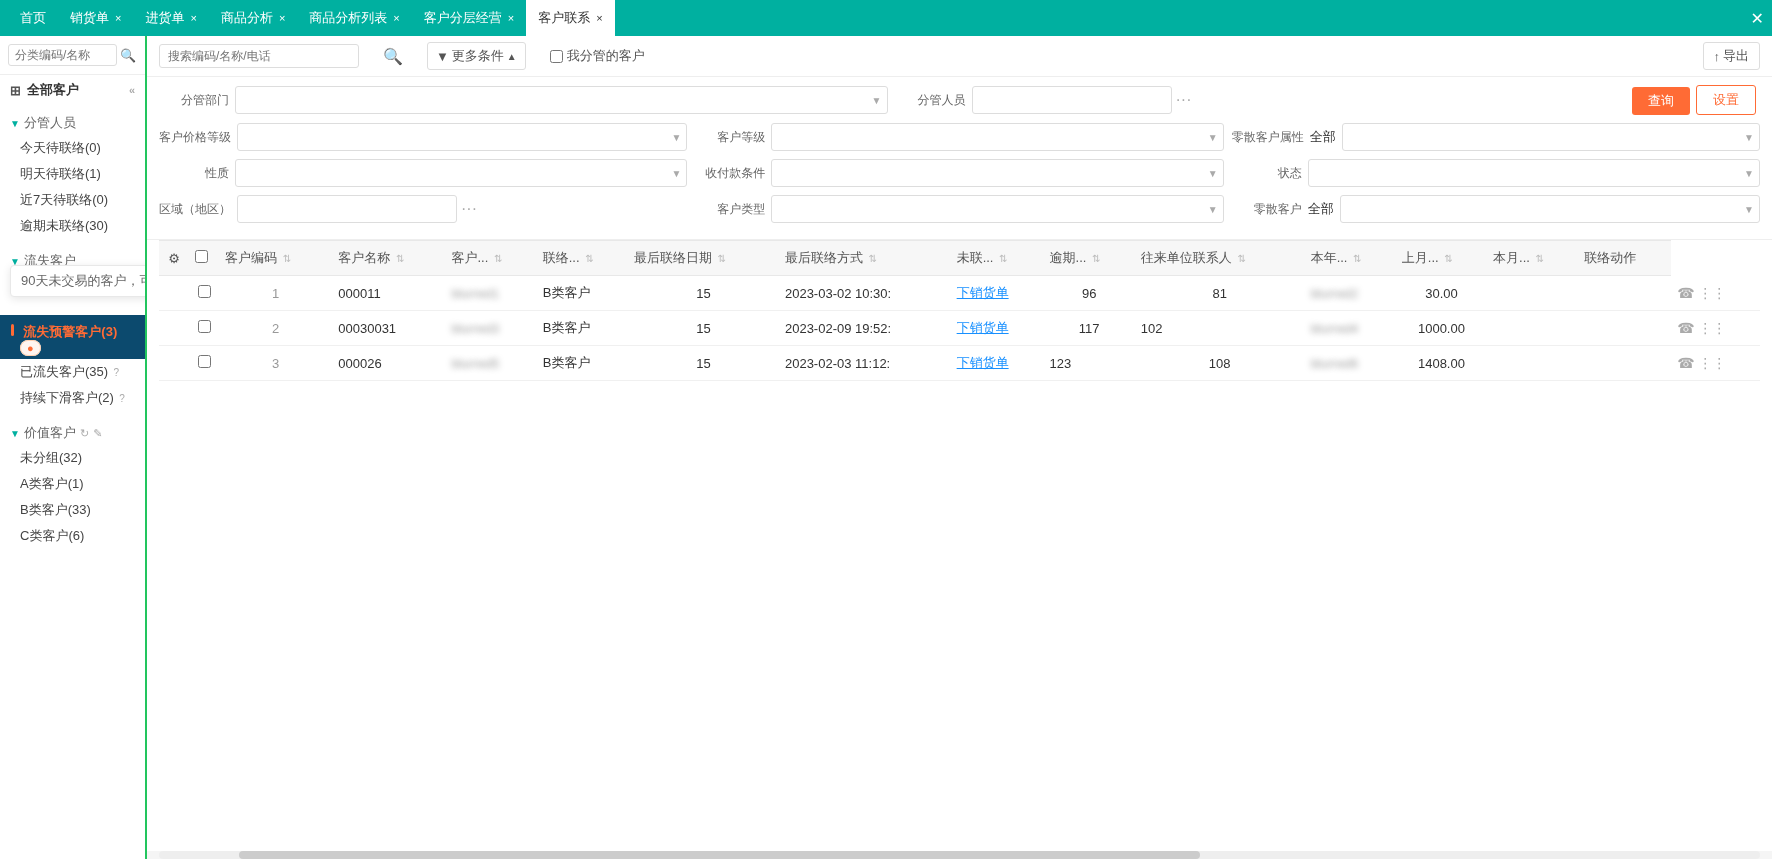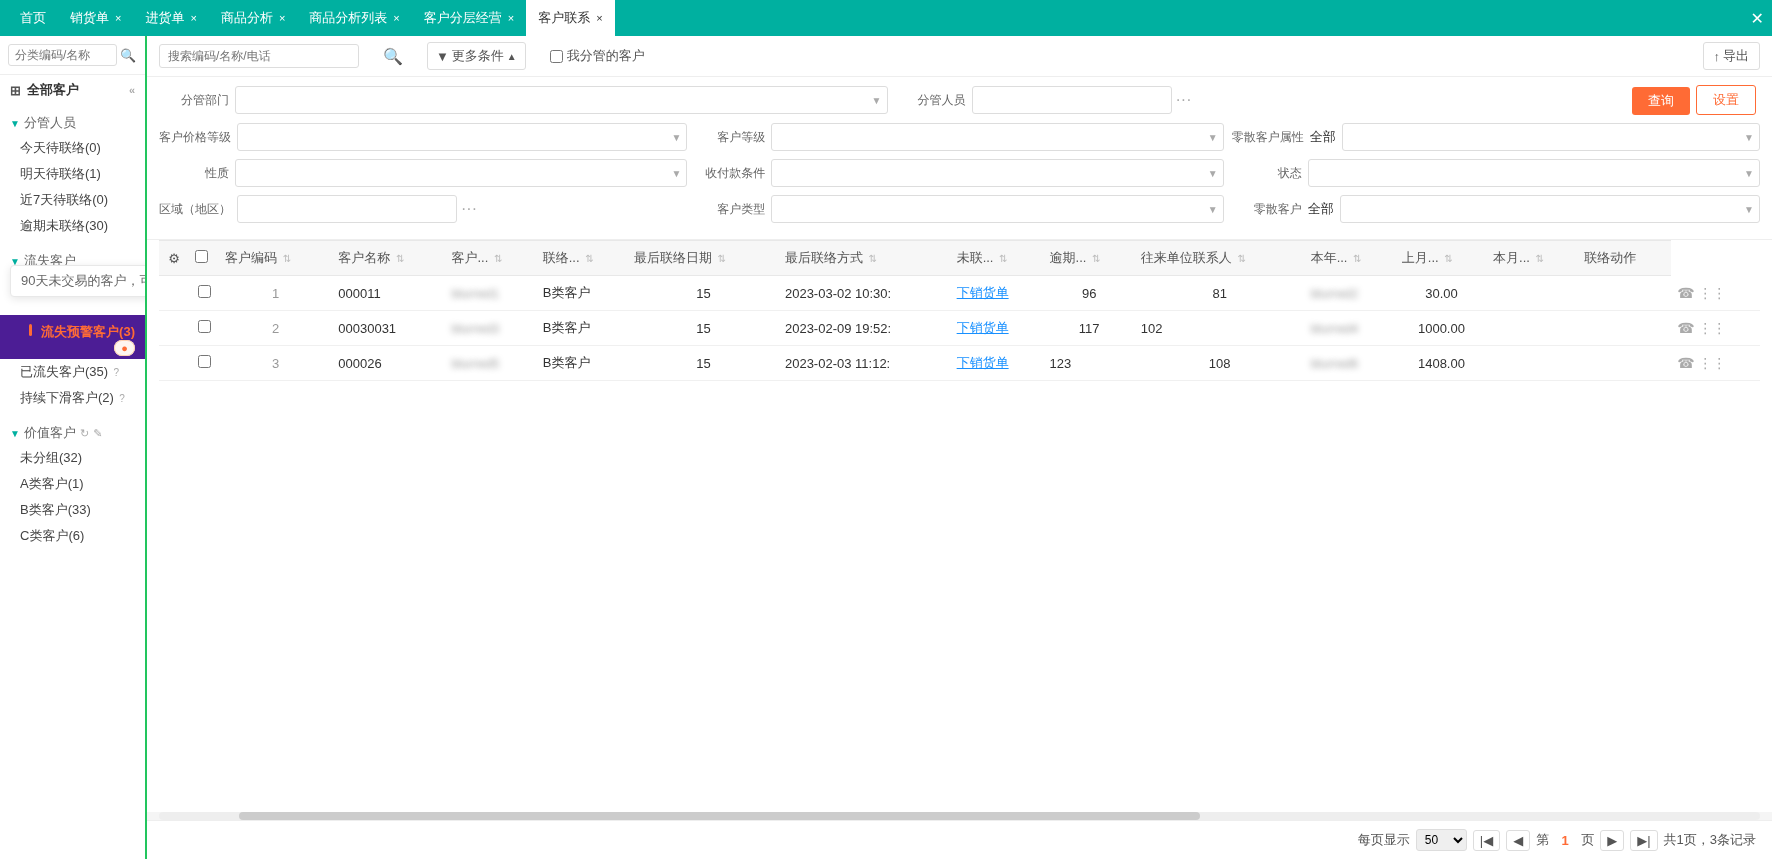--- a/index.html
+++ b/index.html
@@ -23,21 +23,21 @@
     .sidebar-search .search-icon { margin-left: 4px; color: #aaa; cursor: pointer; }
 
     .sidebar-section { padding: 4px 0; }
     .sidebar-all { display: flex; align-items: center; padding: 6px 10px; font-weight: bold; font-size: 13px; cursor: pointer; color: #333; }
     .sidebar-all .grid-icon { margin-right: 6px; color: #555; }
     .sidebar-all .collapse-btn { margin-left: auto; color: #aaa; font-size: 11px; }
 
     .sidebar-group-title { padding: 5px 10px 3px; color: #666; font-size: 12px; display: flex; align-items: center; cursor: pointer; }
     .sidebar-group-title .arrow { margin-right: 4px; font-size: 10px; color: #00b0a0; }
     .sidebar-item { padding: 4px 10px 4px 20px; cursor: pointer; color: #444; font-size: 12px; }
-    .sidebar-item.active { color: #ff6b35; font-weight: bold; background: #4c1d95; text-align: right; }
+    .sidebar-item.active { color: #ff6b35; font-weight: bold; background: #0c4a6e; }
     .sidebar-item.active::before { content: ''; display: inline-block; width: 3px; height: 12px; background: #ff6b35; margin-right: 6px; margin-left: -9px; border-radius: 2px; }
 
     
     .content { flex: 1; display: flex; flex-direction: column; overflow: hidden; }
 
     
     .filter-bar { background: #fff; border-bottom: 1px solid #eee; padding: 6px 12px; display: flex; align-items: center; gap: 24px; }
     .filter-search { border: 1px solid #ddd; border-radius: 3px; padding: 4px 8px; width: 200px; font-size: 12px; outline: none; }
     .filter-btn { display: flex; align-items: center; gap: 3px; padding: 4px 8px; border: 1px solid #ddd; border-radius: 3px; cursor: pointer; font-size: 12px; color: #555; background: #fff; }
     .checkbox-label { display: flex; align-items: center; gap: 4px; font-size: 12px; color: #555; cursor: pointer; }
@@ -406,31 +406,15 @@
       </td>
     </tr>
           </tbody>
       </table>
     </div>
 
     <div class="horiz-scroll">
       <div class="horiz-scroll-thumb"></div>
     </div>
 
-    <div class="pagination">
-      <span>每页显示</span>
-      <select>
-        <option>50</option>
-        <option>100</option>
-        <option>200</option>
-      </select>
-      <button class="page-btn">|◀</button>
-      <button class="page-btn">◀</button>
-      <span>第</span>
-      <span class="page-num">1</span>
-      <span>页</span>
-      <button class="page-btn">▶</button>
-      <button class="page-btn">▶|</button>
-      <span>共1页，3条记录</span>
-    </div>
 
   </div>
 </div>
 
 </body></html>

